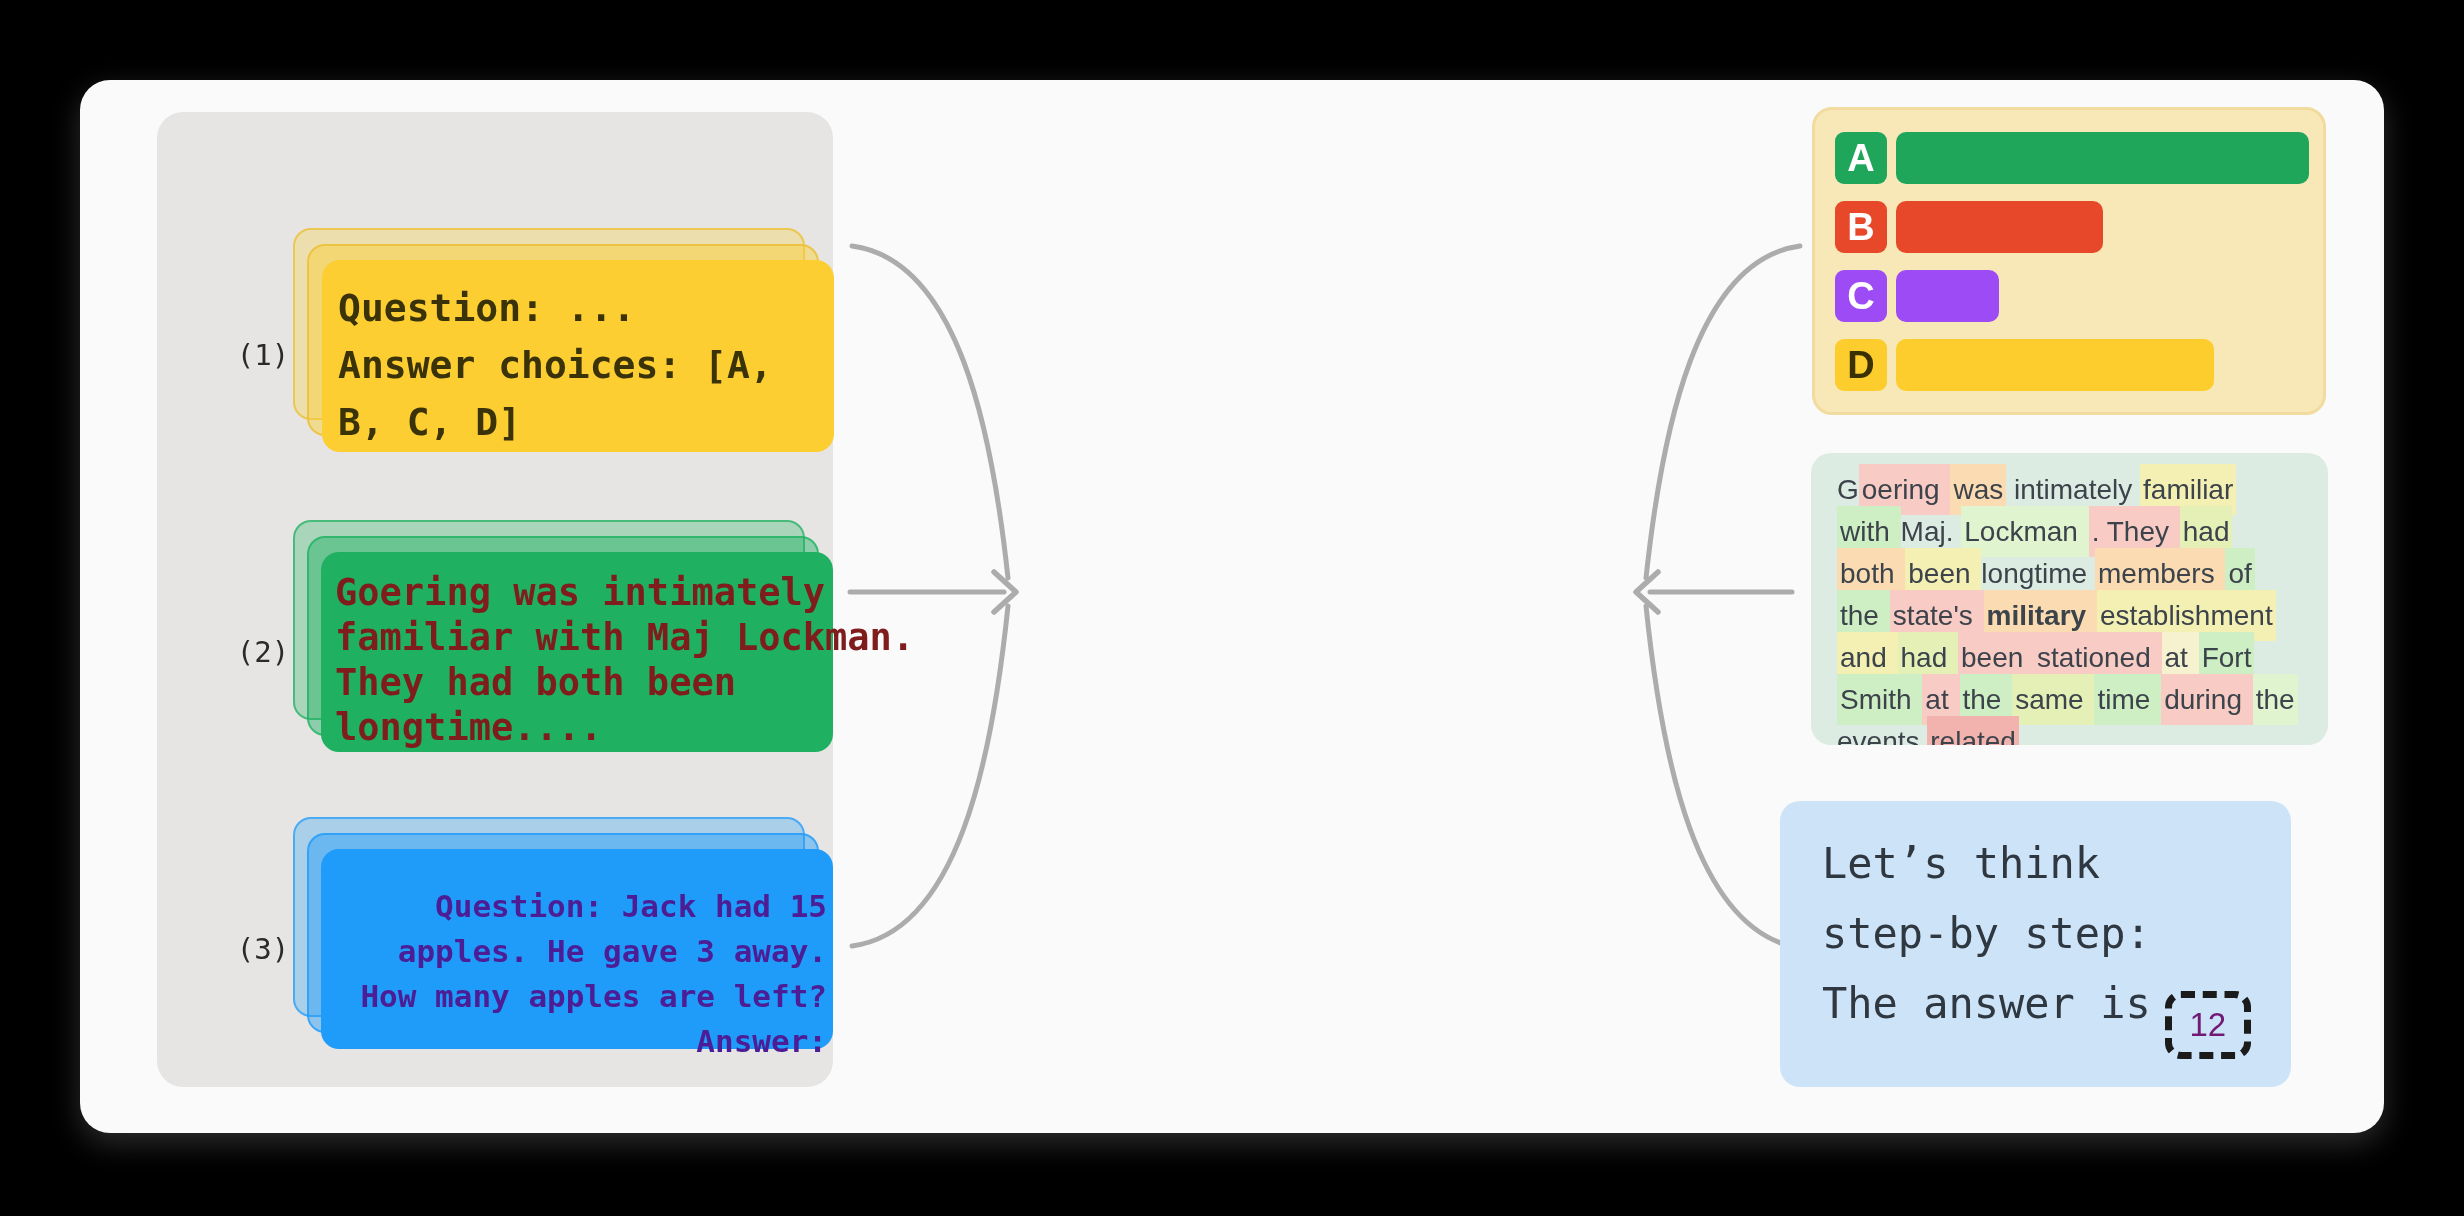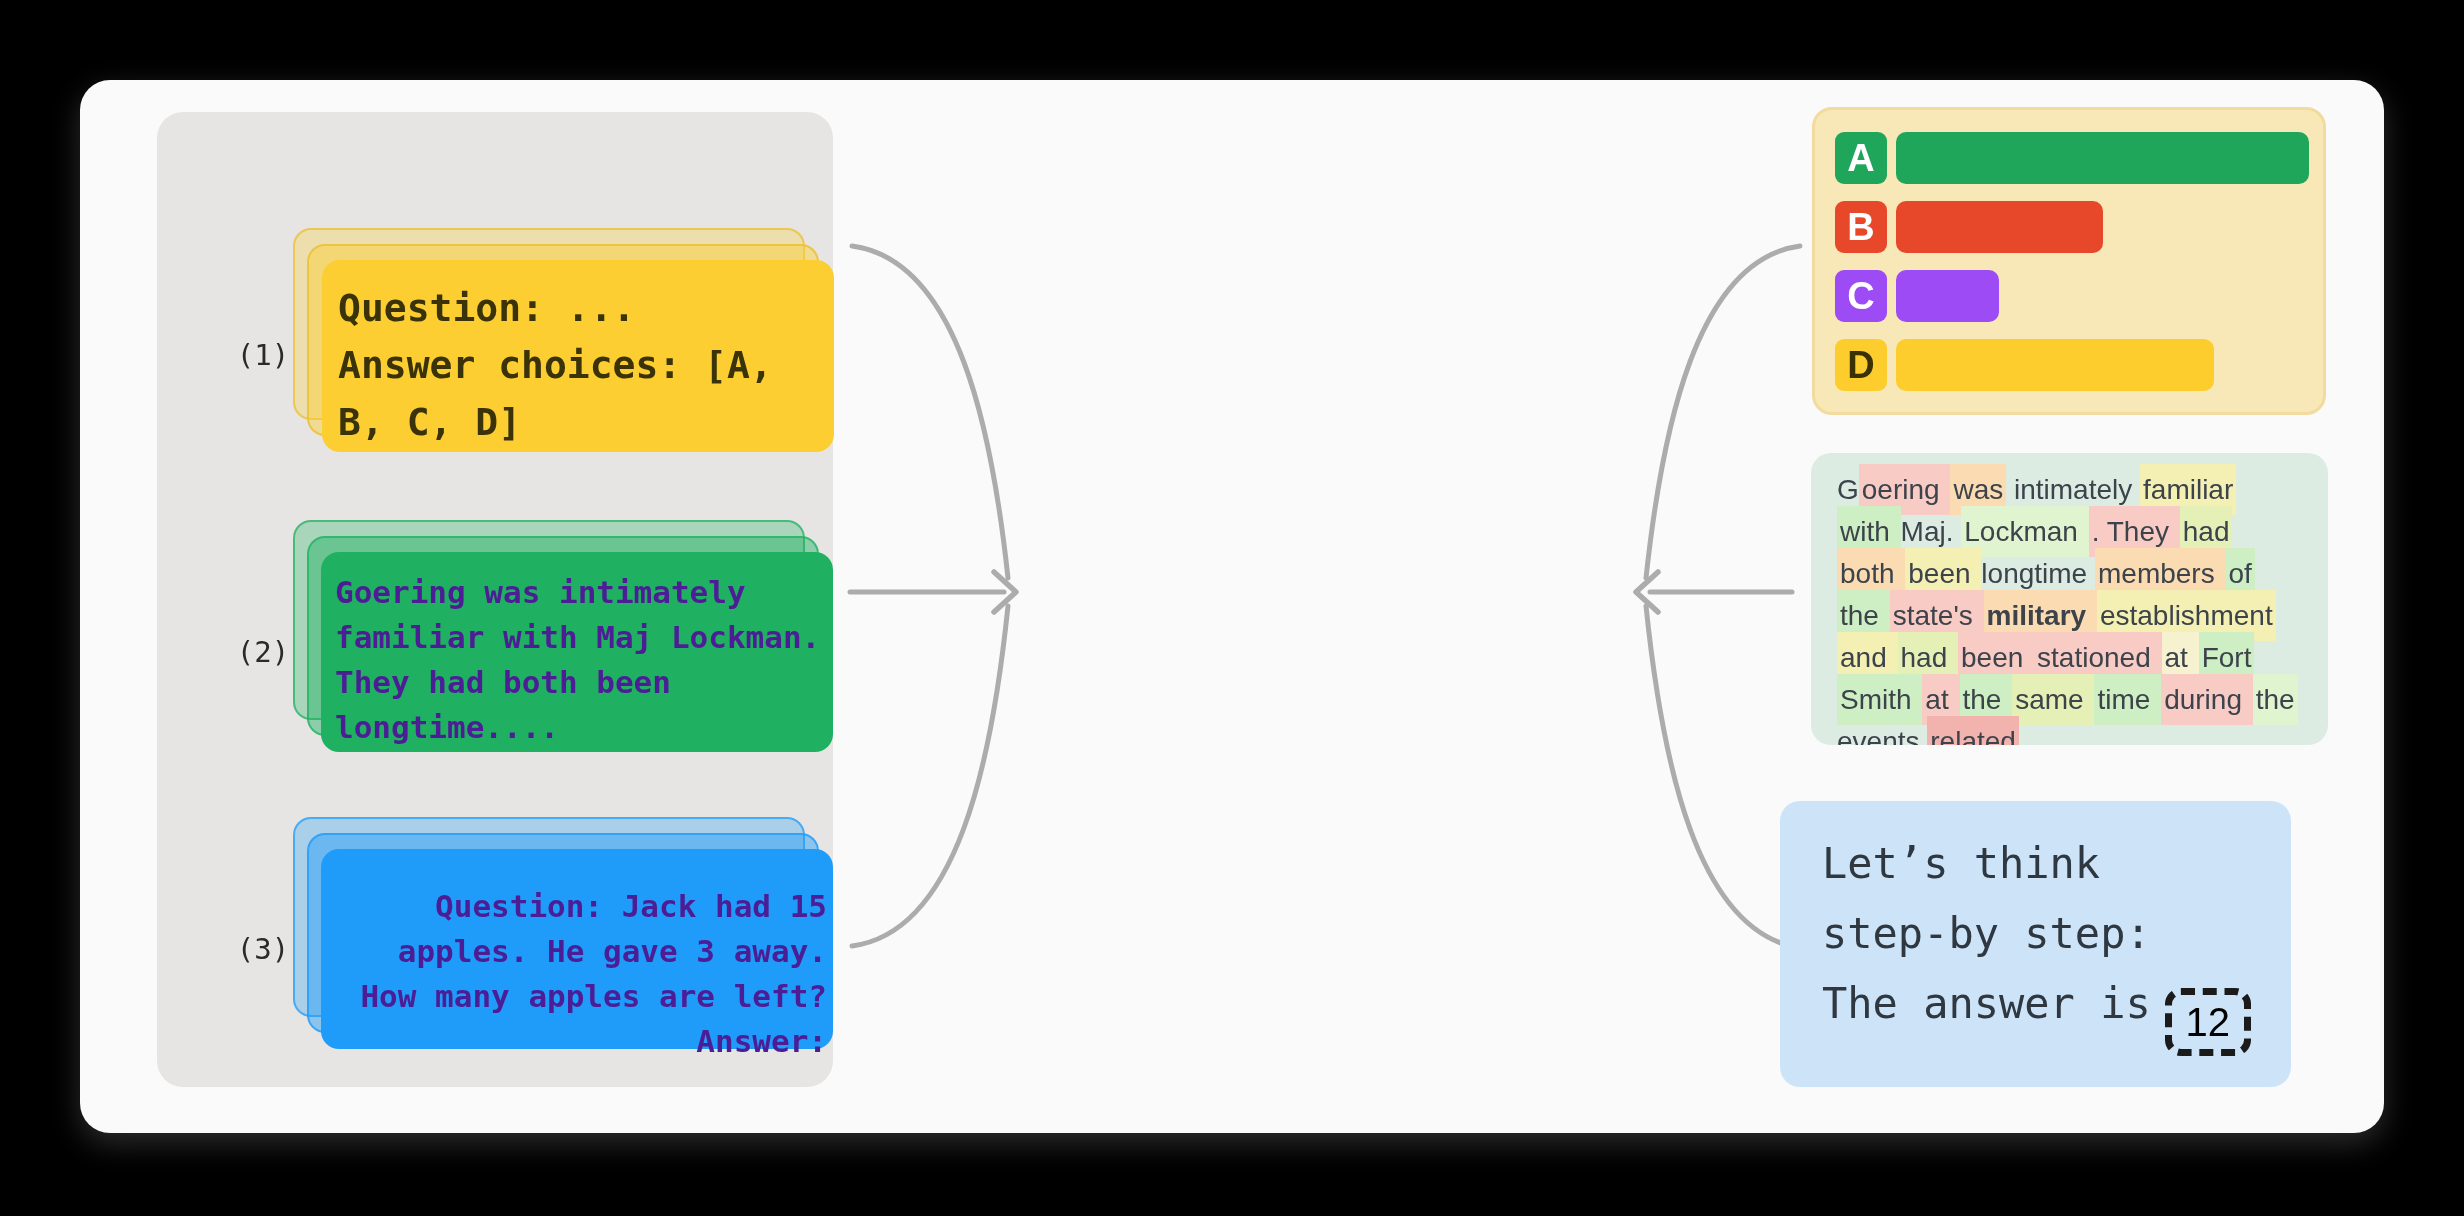--- a/index.html
+++ b/index.html
@@ -33,21 +33,21 @@
   .g.b1{left:136px;top:408px;background:rgba(31,177,97,.30);border:2px solid rgba(31,177,97,.7);}
   .g.b2{left:150px;top:424px;background:rgba(31,177,97,.45);border:2px solid rgba(31,177,97,.75);}
   .g.front{left:164px;top:440px;background:#1FB161;}
   
   .b.b1{left:136px;top:705px;background:rgba(31,155,250,.30);border:2px solid rgba(31,155,250,.7);}
   .b.b2{left:150px;top:721px;background:rgba(31,155,250,.45);border:2px solid rgba(31,155,250,.75);}
   .b.front{left:164px;top:737px;background:#1F9BFA;}
 
   .card-text{font-family:"DejaVu Sans Mono",monospace;font-weight:700;white-space:pre;}
   .ct-1{padding:20px 8px 0 16px;font-size:38px;line-height:57px;color:#3A3208;}
-  .ct-2{padding:18px 6px 0 14px;font-size:31px;line-height:45px;color:#4c1d95;}
+  .ct-2{padding:18px 6px 0 14px;font-size:37px;line-height:45px;color:#7f1d1d;}
   .ct-3{padding:35px 6px 0 14px;font-size:31px;line-height:45px;color:#4c1d95;text-align:right;}
 
   .lm-box{
     position:absolute;left:943px;top:454px;width:607px;height:121px;
     background:#EAEAEA;border:4px solid #B2B2B2;border-radius:16px;
     box-sizing:border-box;display:flex;align-items:center;justify-content:center;
     font-size:62px;color:#2C2C2C;
   }
 
   .out-bars{
@@ -75,21 +75,21 @@
   .out-gen{
     position:absolute;left:1700px;top:721px;width:511px;height:286px;box-sizing:border-box;
     background:#CDE4F8;border-radius:20px;padding:28px 0 0 42px;overflow:hidden;
     font-family:"DejaVu Sans Mono",monospace;font-size:42px;line-height:70px;
     font-weight:500;color:#2F3740;white-space:nowrap;
   }
   .ans-chip{
     display:inline-flex;width:86px;height:68px;box-sizing:border-box;
     border:7px dashed #1B1B1B;border-radius:16px;margin-left:14px;
     align-items:center;justify-content:center;vertical-align:-18px;
-    font-family:"Liberation Sans",sans-serif;font-size:40px;font-weight:400;color:#000000;
+    font-family:"Liberation Sans",sans-serif;font-size:33px;font-weight:400;color:#701a75;
   }
 </style>
 </head>
 <body>
 
 <div class="canvas">
 
   <svg class="connectors" viewBox="0 0 2304 1053" fill="none" stroke="#ACACAC" stroke-width="5" stroke-linecap="round" stroke-linejoin="round">
     <path d="M 772 166 C 878 180 912 350 928 498"></path>
     <path d="M 770 512 L 924 512"></path>

